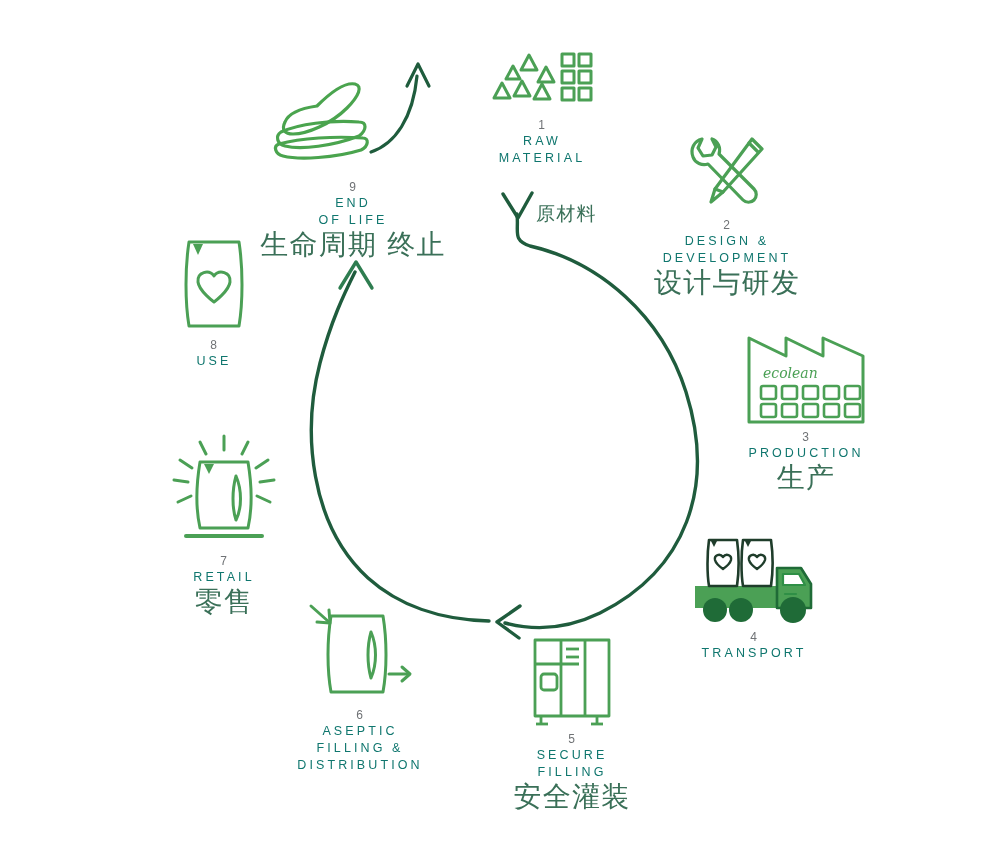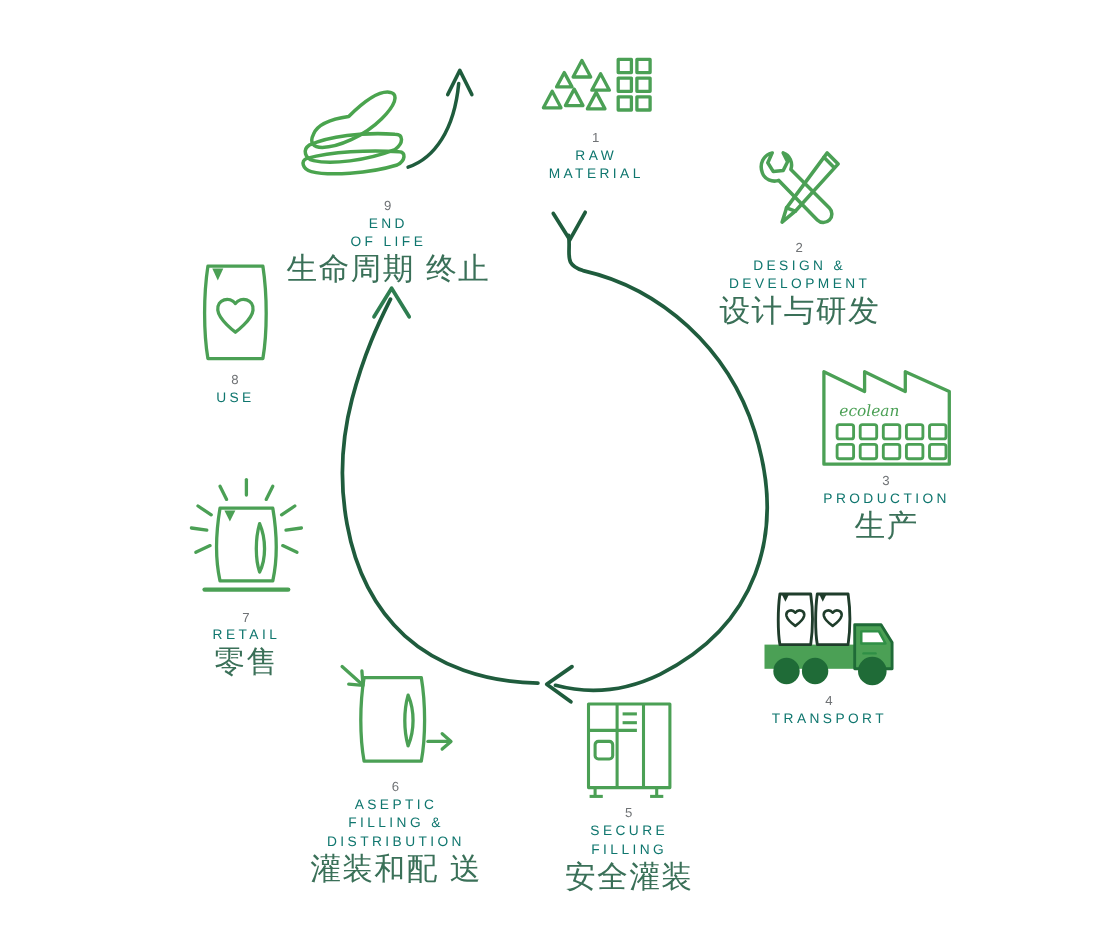--- a/index.html
+++ b/index.html
@@ -96,20 +96,21 @@
         <rect x="72" y="19" width="12" height="12"></rect>
         <rect x="89" y="19" width="12" height="12"></rect>
         <rect x="72" y="36" width="12" height="12"></rect>
         <rect x="89" y="36" width="12" height="12"></rect>
       </g>
     </svg>
     <div class="num">1</div>
     <div class="en">RAW
 MATERIAL</div>
   </div>
+  <div class="cn" style="position:absolute; left:536px; top:197px; width:160px; text-align:left;">原材料</div>
 
   <div class="node" style="left:727px; top:134px;">
     <svg class="icon-wrap" width="84" height="80" viewBox="0 0 84 80">
       <g fill="none" stroke="#4ba055" stroke-width="3.2" stroke-linejoin="round" stroke-linecap="round">
 
         <path d="M17 5 C9 7 5 15 8 23 C10 29 17 32 23 30 L58 66
                  C61 69 66 69 69 66 C72 63 72 58 69 55 L34 20
                  C36 14 33 7 27 5 L31 13 L27 21 L18 22 L13 14 Z"></path>
 
         <path d="M67 5 L77 15 L38 58 L26 68 L30 55 Z"></path>
@@ -210,21 +211,20 @@
         <path d="M24 12 L25 25 L12 24"></path>
 
         <path d="M84 76 L104 76"></path>
         <path d="M97 69 L105 76 L97 83"></path>
       </g>
     </svg>
     <div class="num">6</div>
     <div class="en">ASEPTIC
 FILLING &amp;
 DISTRIBUTION</div>
-    <div class="cn big">灌装和配 送</div>
   </div>
 
   <div class="node" style="left:224px; top:428px;">
     <svg class="icon-wrap" width="128" height="122" viewBox="0 0 128 122">
       <g fill="none" stroke="#4ba055" stroke-width="3" stroke-linejoin="round" stroke-linecap="round">
 
         <path d="M40 14 L46 26"></path>
         <path d="M64 8 L64 22"></path>
         <path d="M88 14 L82 26"></path>
         <path d="M20 32 L32 40"></path>

